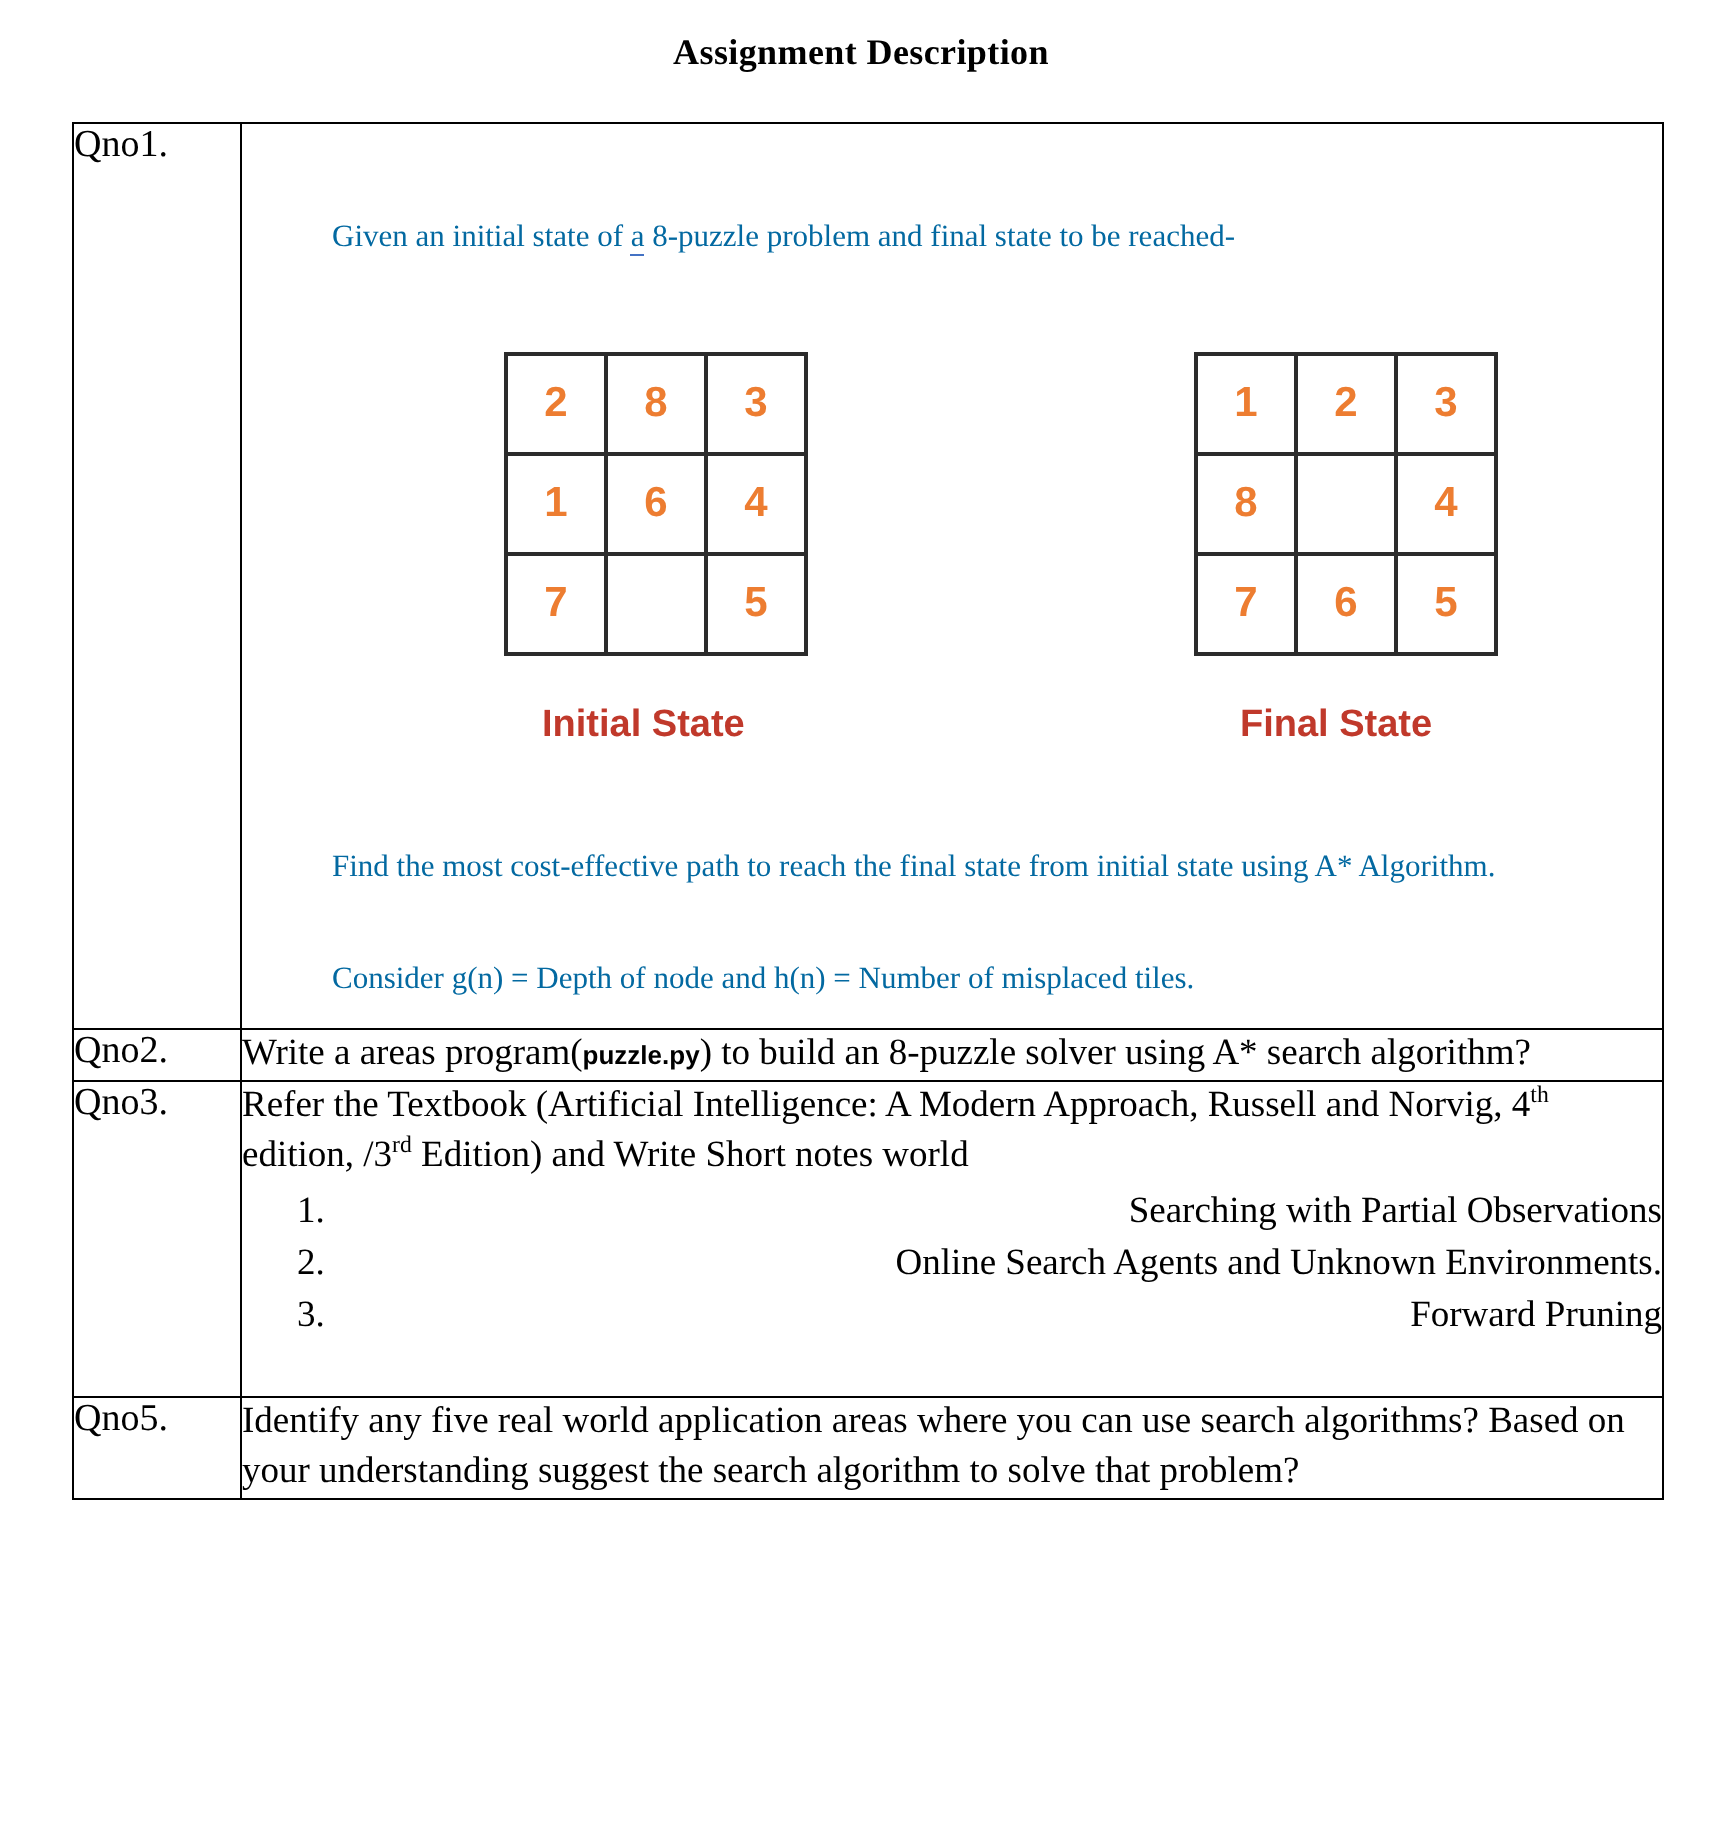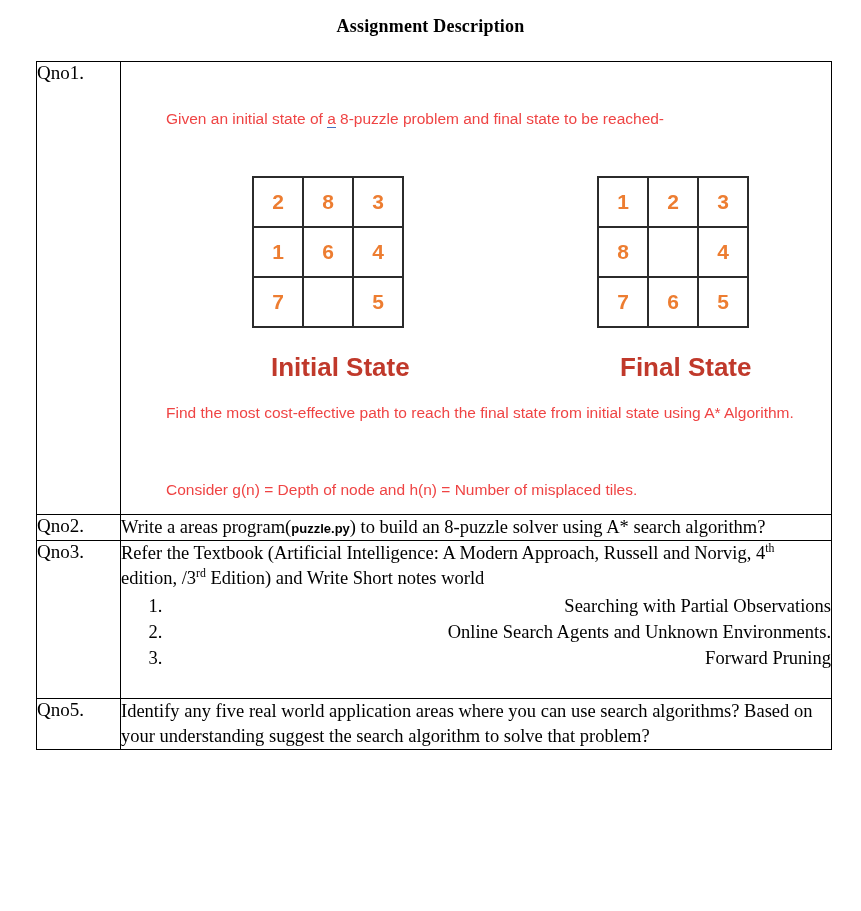--- a/index.html
+++ b/index.html
@@ -60,24 +60,24 @@
     line-height: 1.35;
   }
 
   
   .q1-body {
     padding: 0;
     position: relative;
     height: 452px;
   }
   .sans {
-    font-family: Liberation Sans, sans-serif;
+    font-family: Liberation Serif, serif;
     font-size: 15.5px;
     line-height: 1.45;
-    color: #ef4444;
+    color: #0369a1;
   }
   .q1-intro {
     position: absolute;
     left: 45px;
     top: 46px;
     width: 640px;
   }
   .grammar-underline {
     border-bottom: 1.6px solid #4472c4;
     padding-bottom: 0px;
@@ -106,33 +106,33 @@
     font-weight: bold;
     font-size: 21px;
     color: #ED7D31;
     background: #ffffff;
     box-sizing: border-box;
   }
   .state-label {
     position: absolute;
     font-family: "Liberation Sans", sans-serif;
     font-weight: bold;
-    font-size: 26px;
+    font-size: 19px;
     color: #C0392B;
     white-space: nowrap;
   }
   .label-initial { left: 150px; top: 290px; }
   .label-final   { left: 499px; top: 290px; }
 
   .q1-para {
     position: absolute;
     left: 45px;
     width: 645px;
   }
-  .q1-find { top: 340px; }
+  .q1-find { top: 361px; }
   .q1-consider { top: 417px; }
 
   
   .mono-file {
     font-family: "Liberation Sans", sans-serif;
     font-weight: bold;
     font-size: 13px;
   }
   .q2-body { padding-left: 12px; }
 

